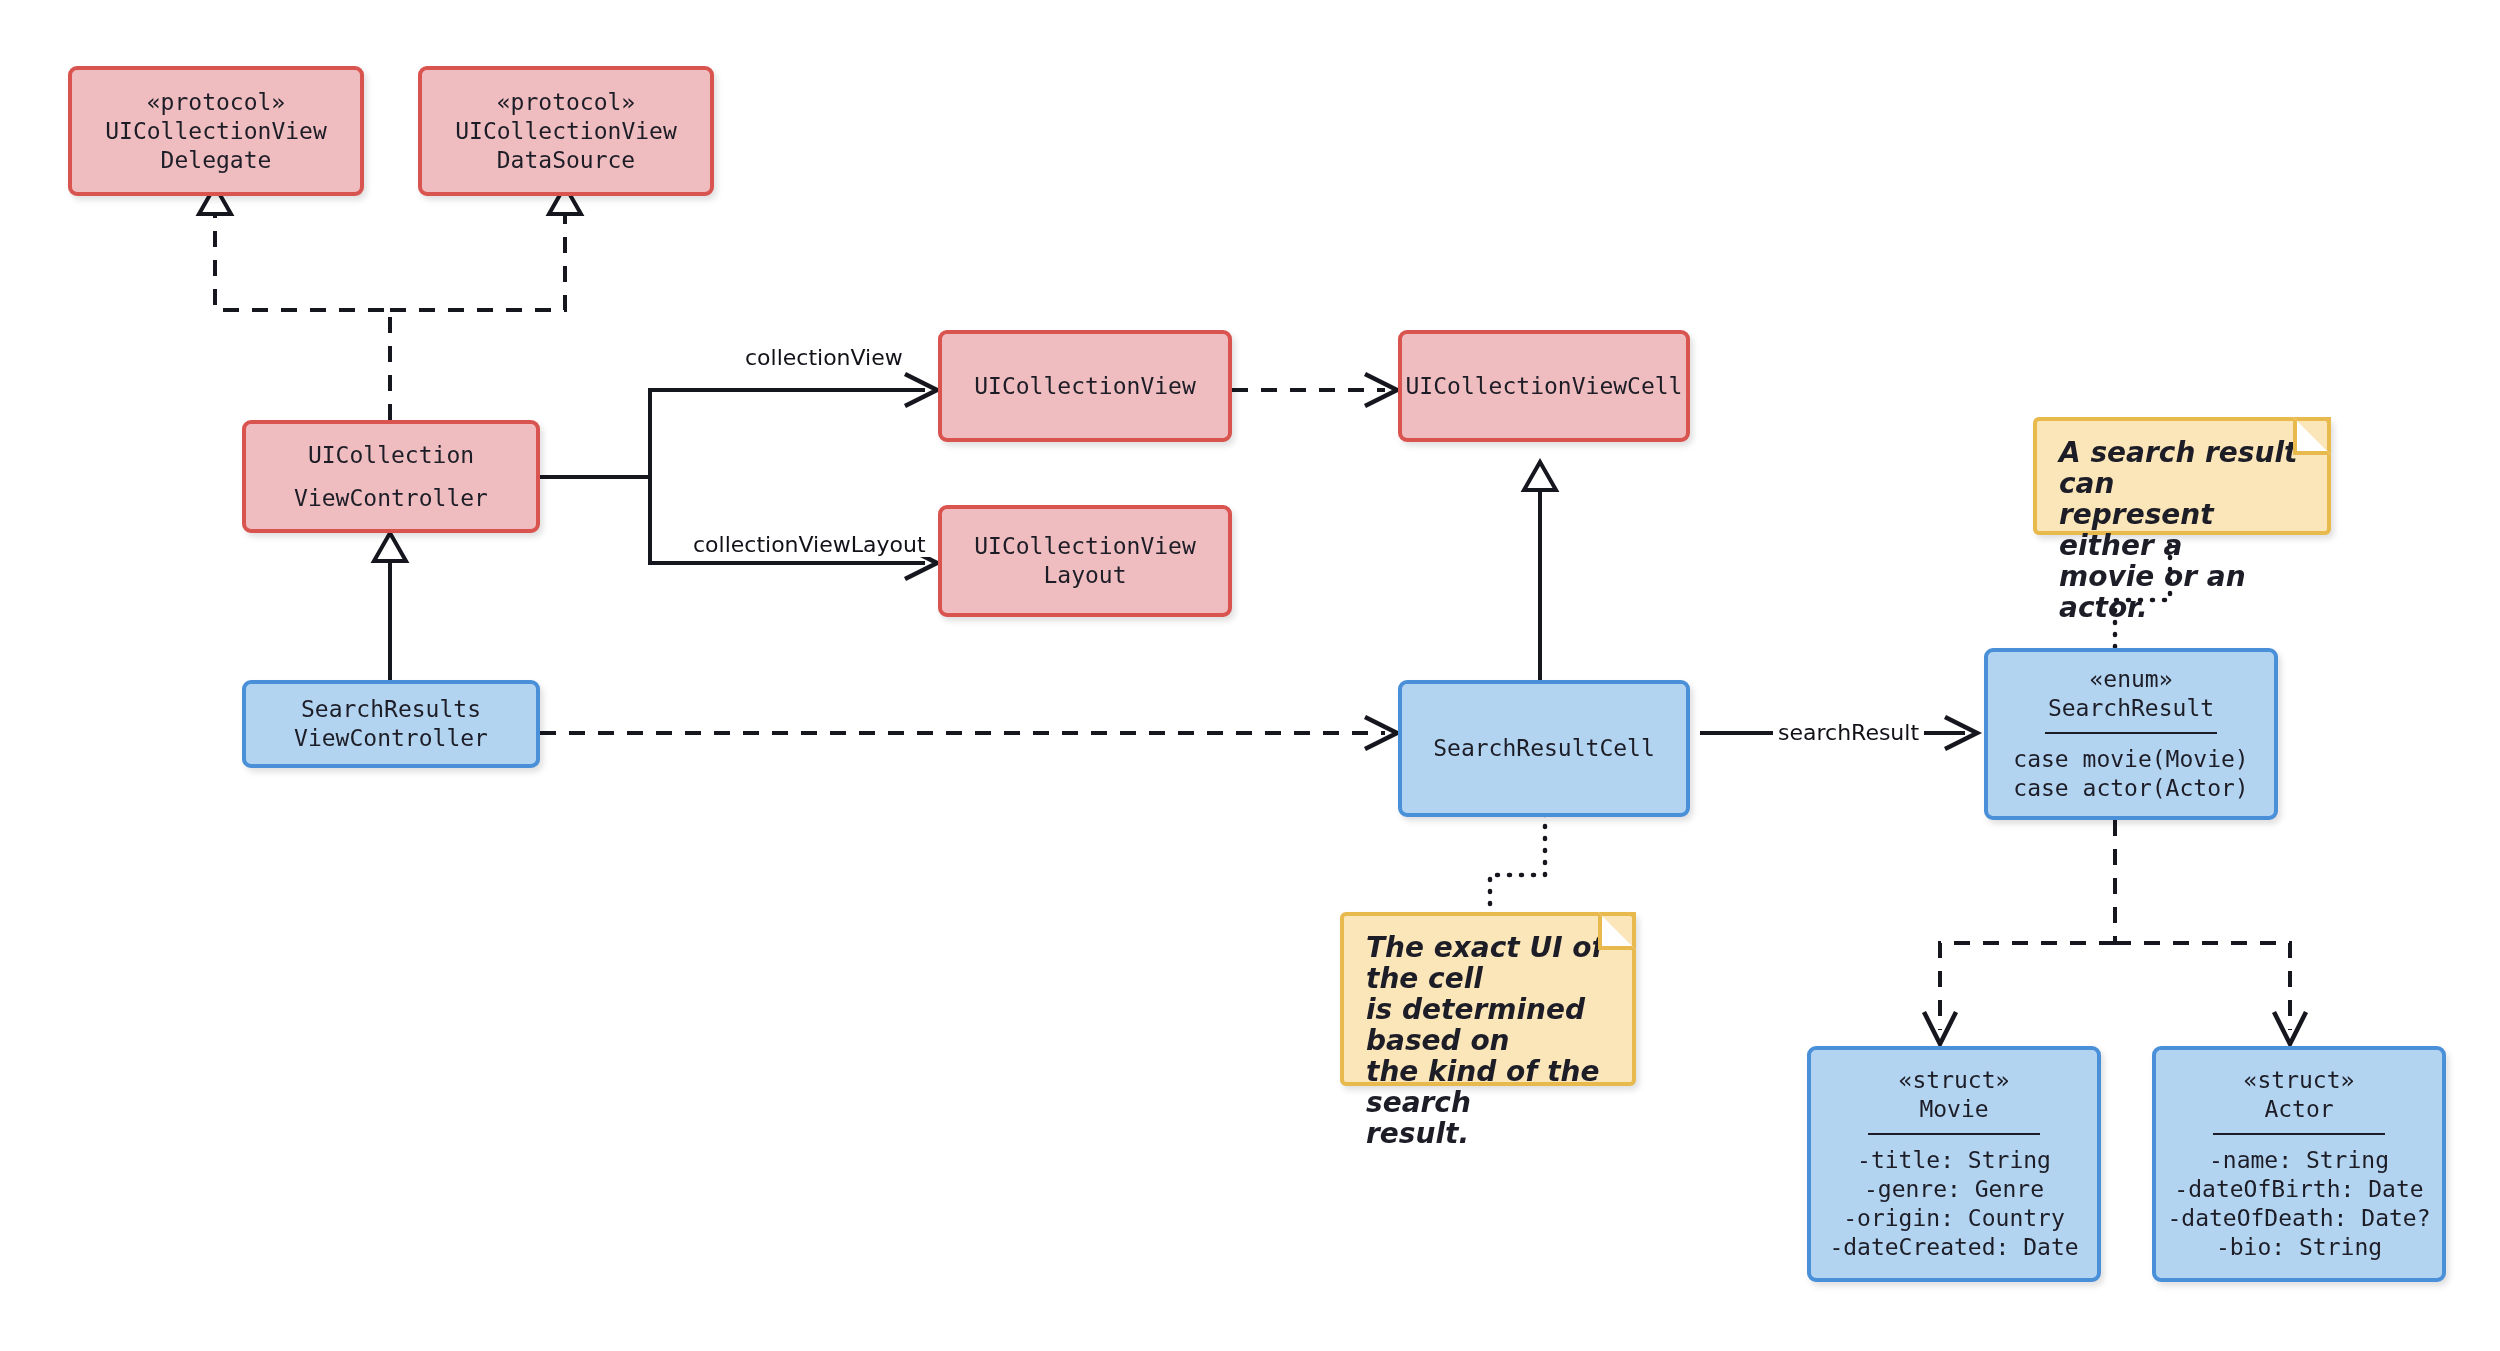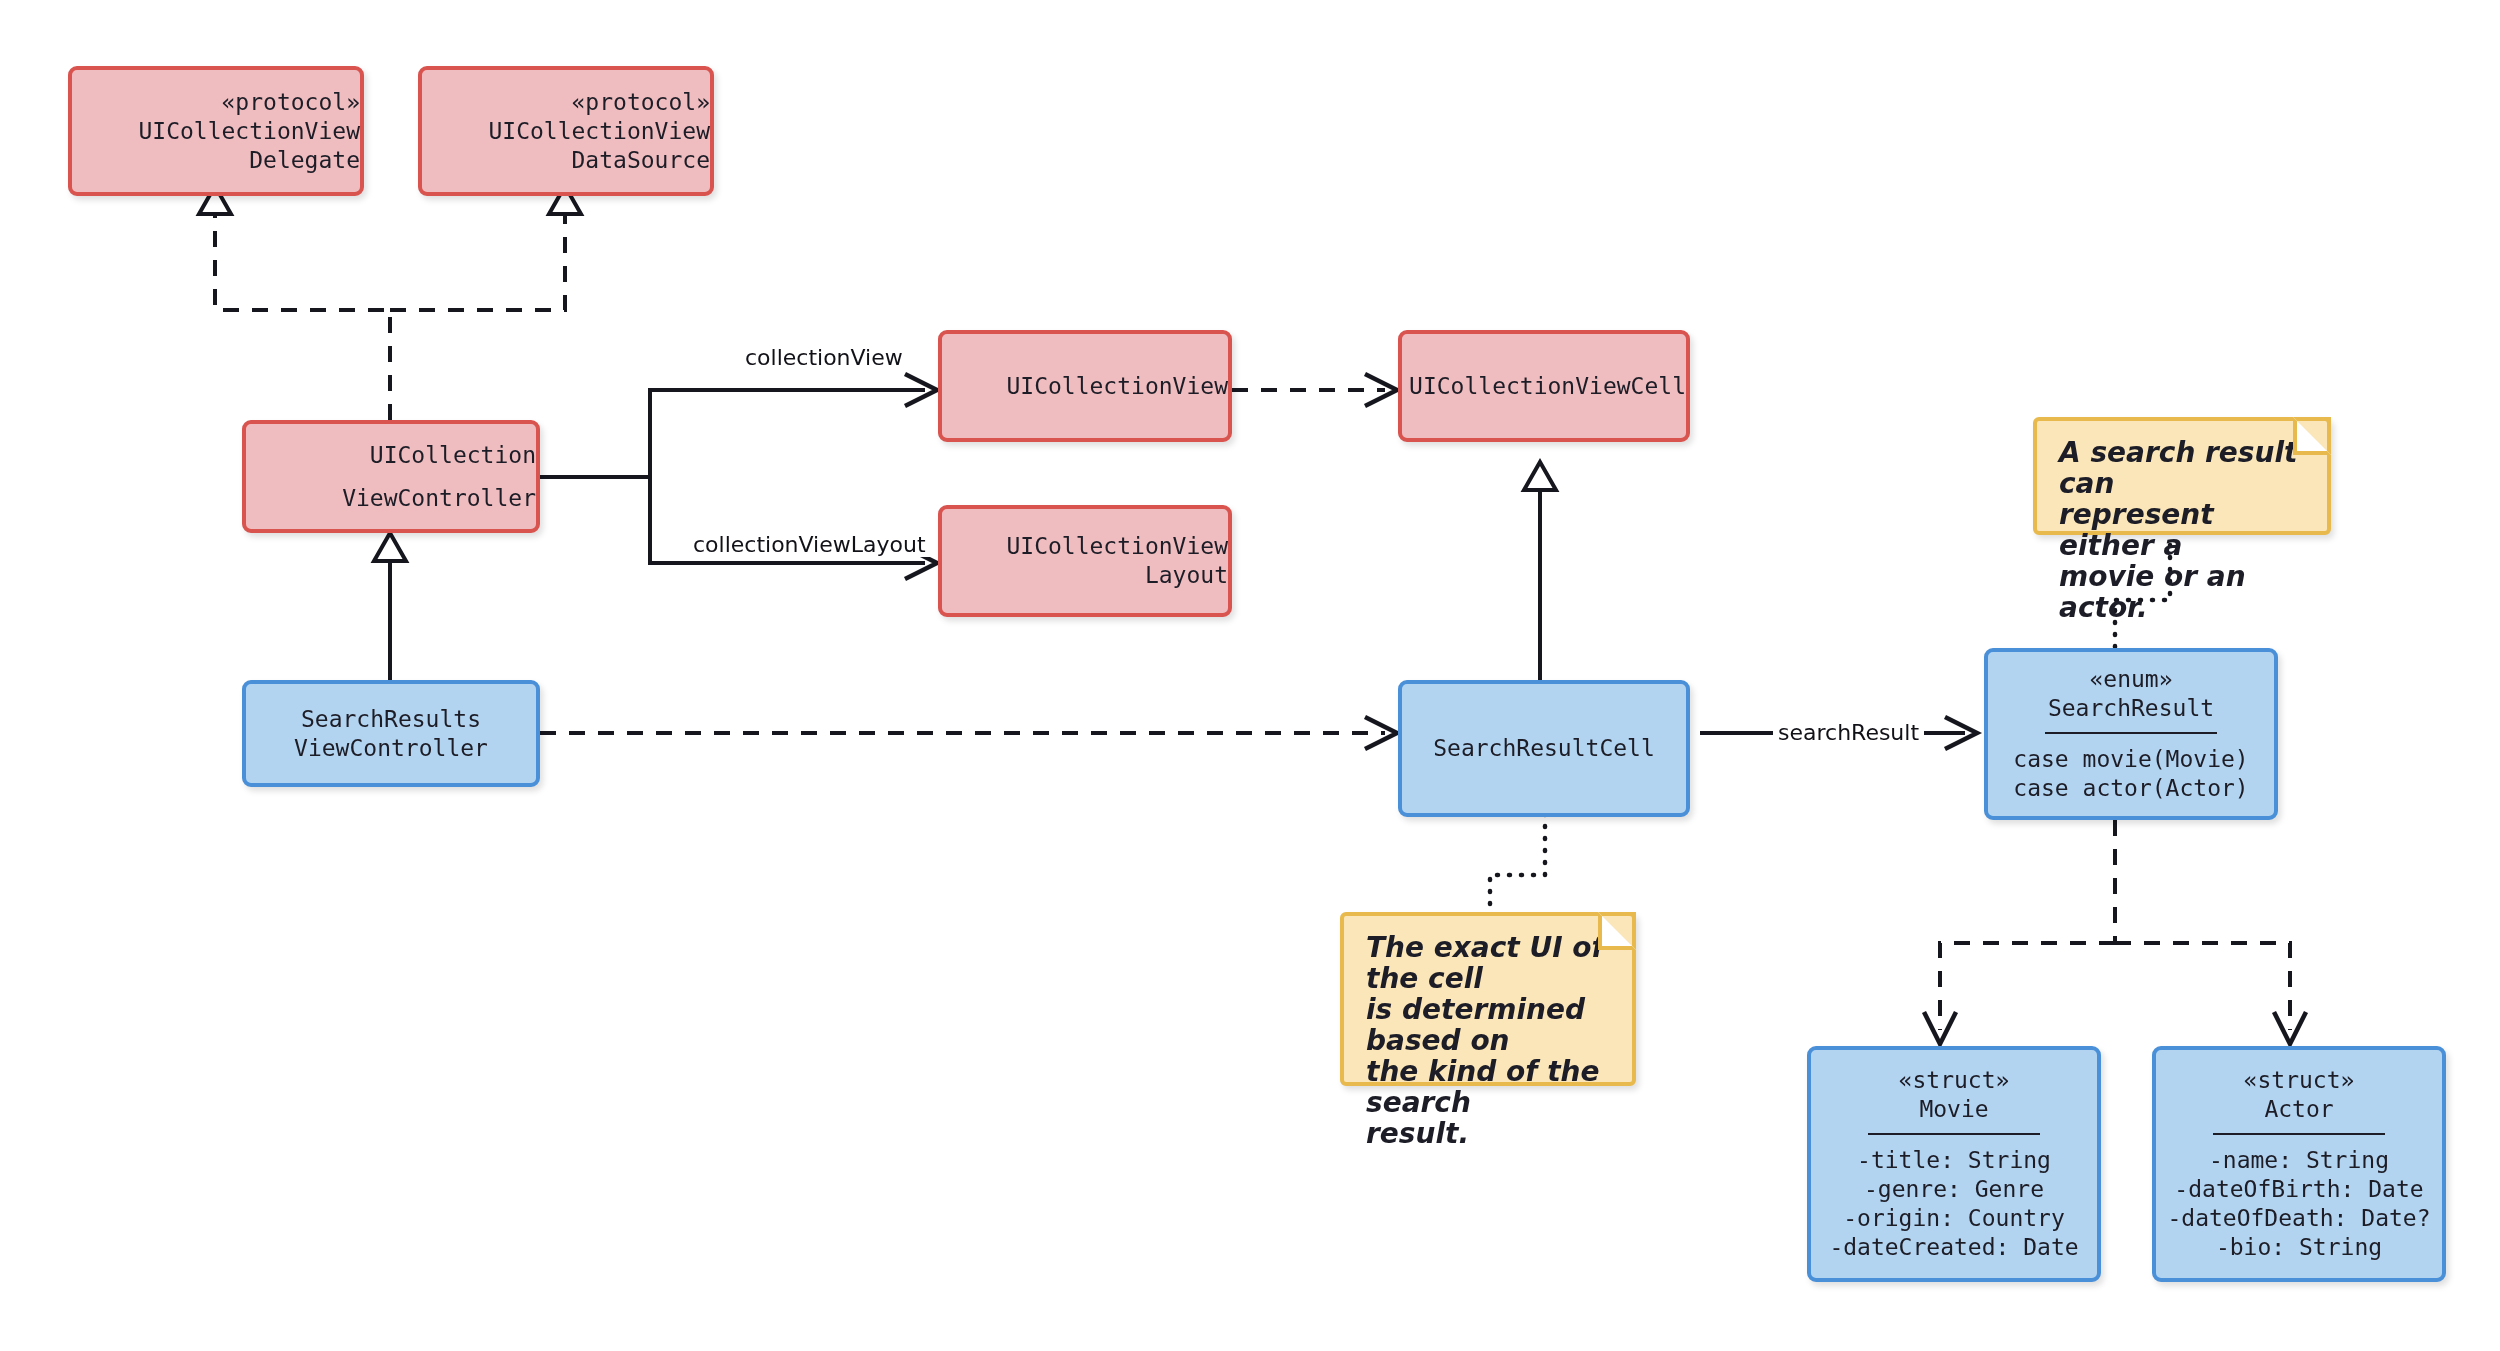--- a/index.html
+++ b/index.html
@@ -33,21 +33,20 @@
     font-family: "DejaVu Sans Mono", monospace;
     font-size: 23px;
     line-height: 29px;
     color: #1d1d27;
     box-shadow: 3px 4px 6px rgba(0,0,0,0.13);
     z-index: 5;
   }
   .node.pink {
     background: #efbdbf;
     border: 4px solid #d9534f;
-    align-items: flex-end;
   }
   .node.blue {
     background: #b3d4f0;
     border: 4px solid #4a90d9;
   }
   .node .line { white-space: pre; }
   .divider {
     width: 60%;
     height: 0;
     border-top: 2px solid #1d1d27;
@@ -199,21 +198,21 @@
     <span class="line">«protocol»</span>
     <span class="line">UICollectionView</span>
     <span class="line">DataSource</span>
   </div>
 
   <div class="node pink" style="left:242px; top:420px; width:298px; height:113px;gap:14px;">
     <span class="line">UICollection</span>
     <span class="line">ViewController</span>
   </div>
 
-  <div class="node blue" style="left:242px; top:680px; width:298px; height:107px;">
+  <div class="node blue" style="left:242px; top:680px; width:298px; height:88px;">
     <span class="line">SearchResults</span>
     <span class="line">ViewController</span>
   </div>
 
   <div class="node pink" style="left:938px; top:330px; width:294px; height:112px;">
     <span class="line">UICollectionView</span>
   </div>
 
   <div class="node pink" style="left:938px; top:505px; width:294px; height:112px;">
     <span class="line">UICollectionView</span>

